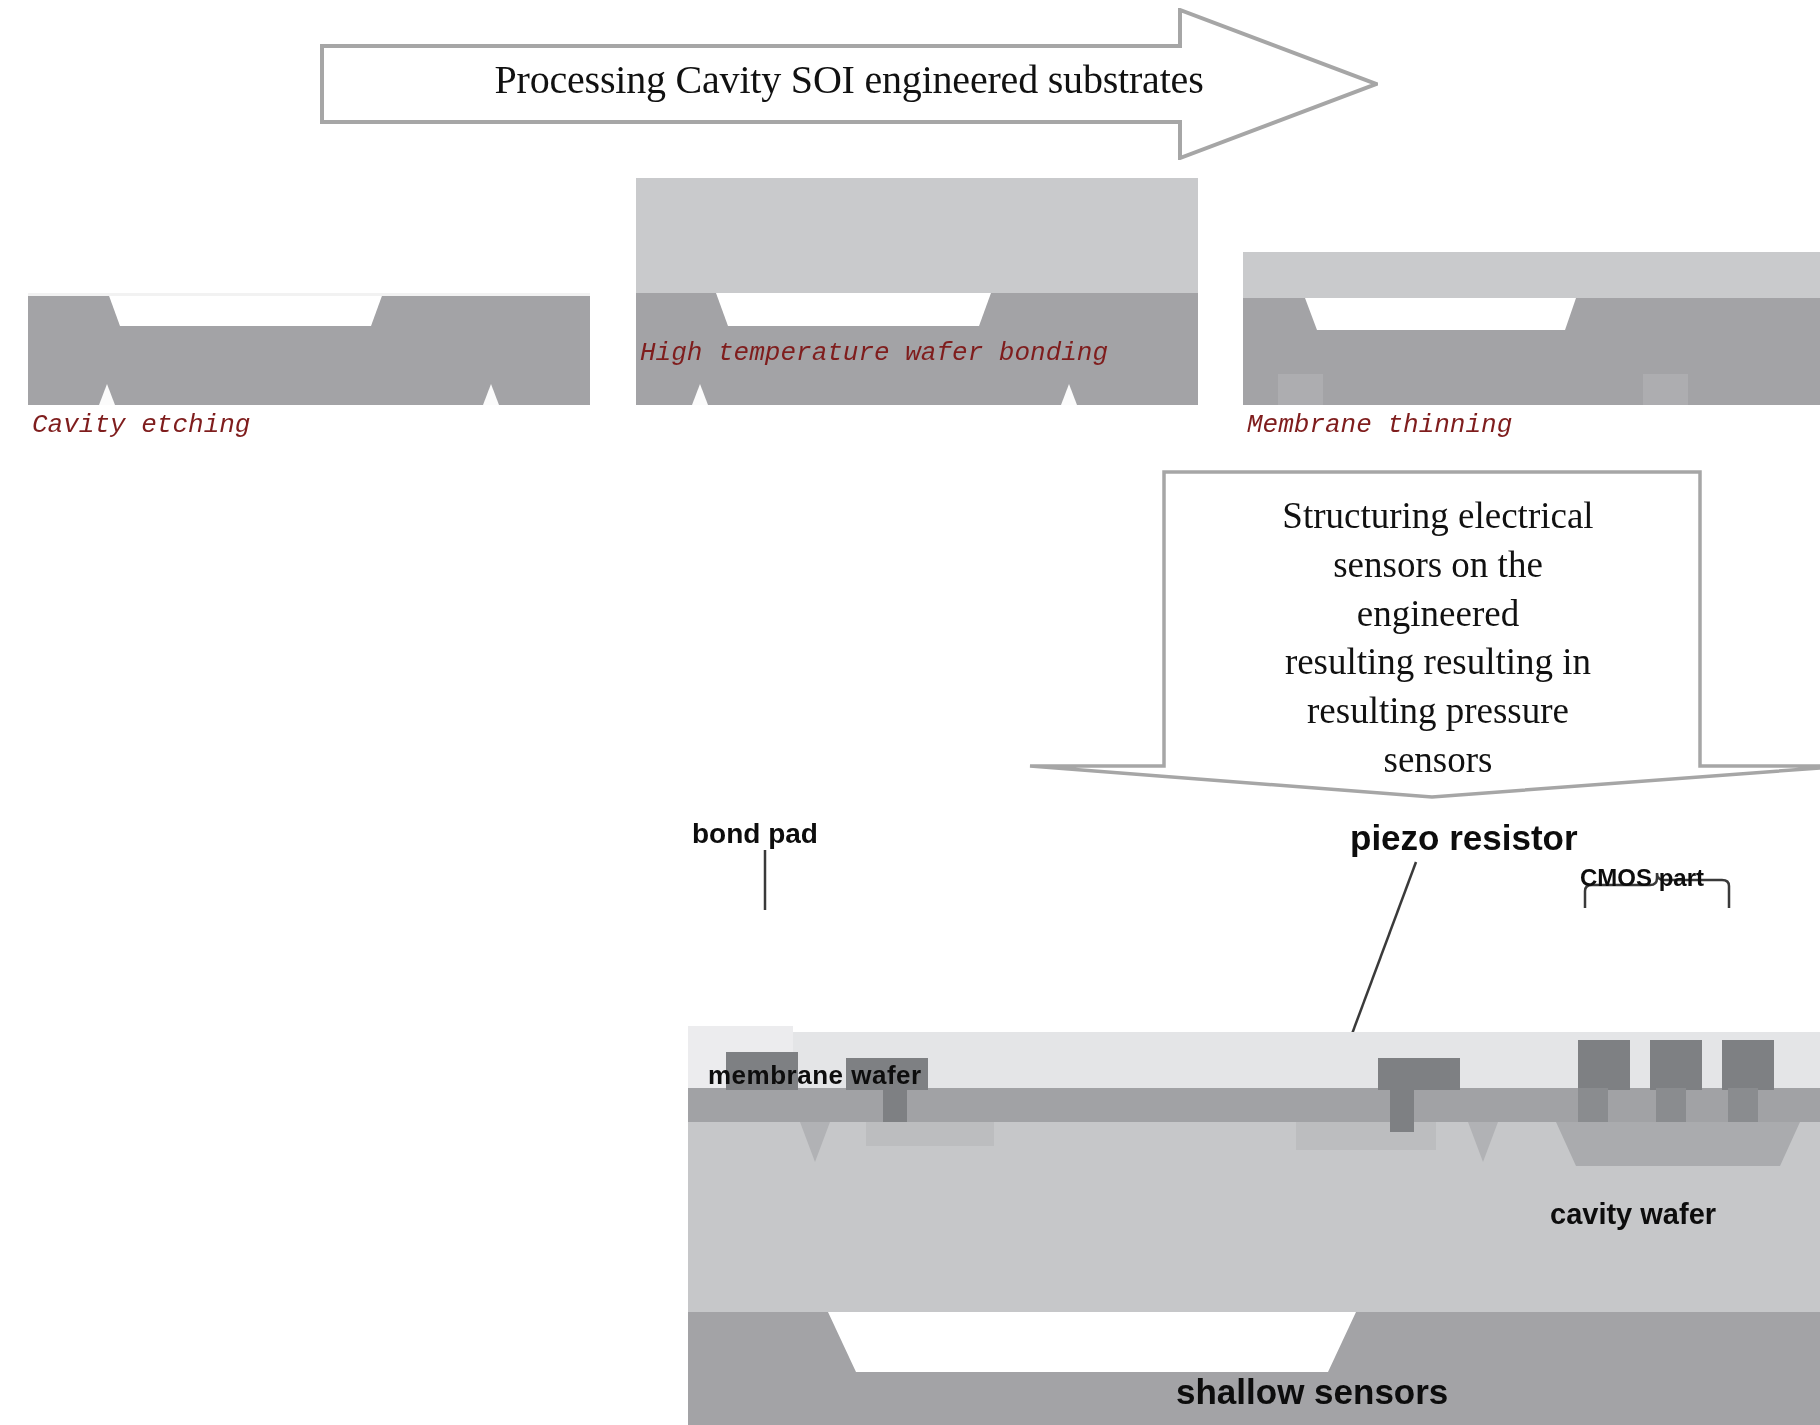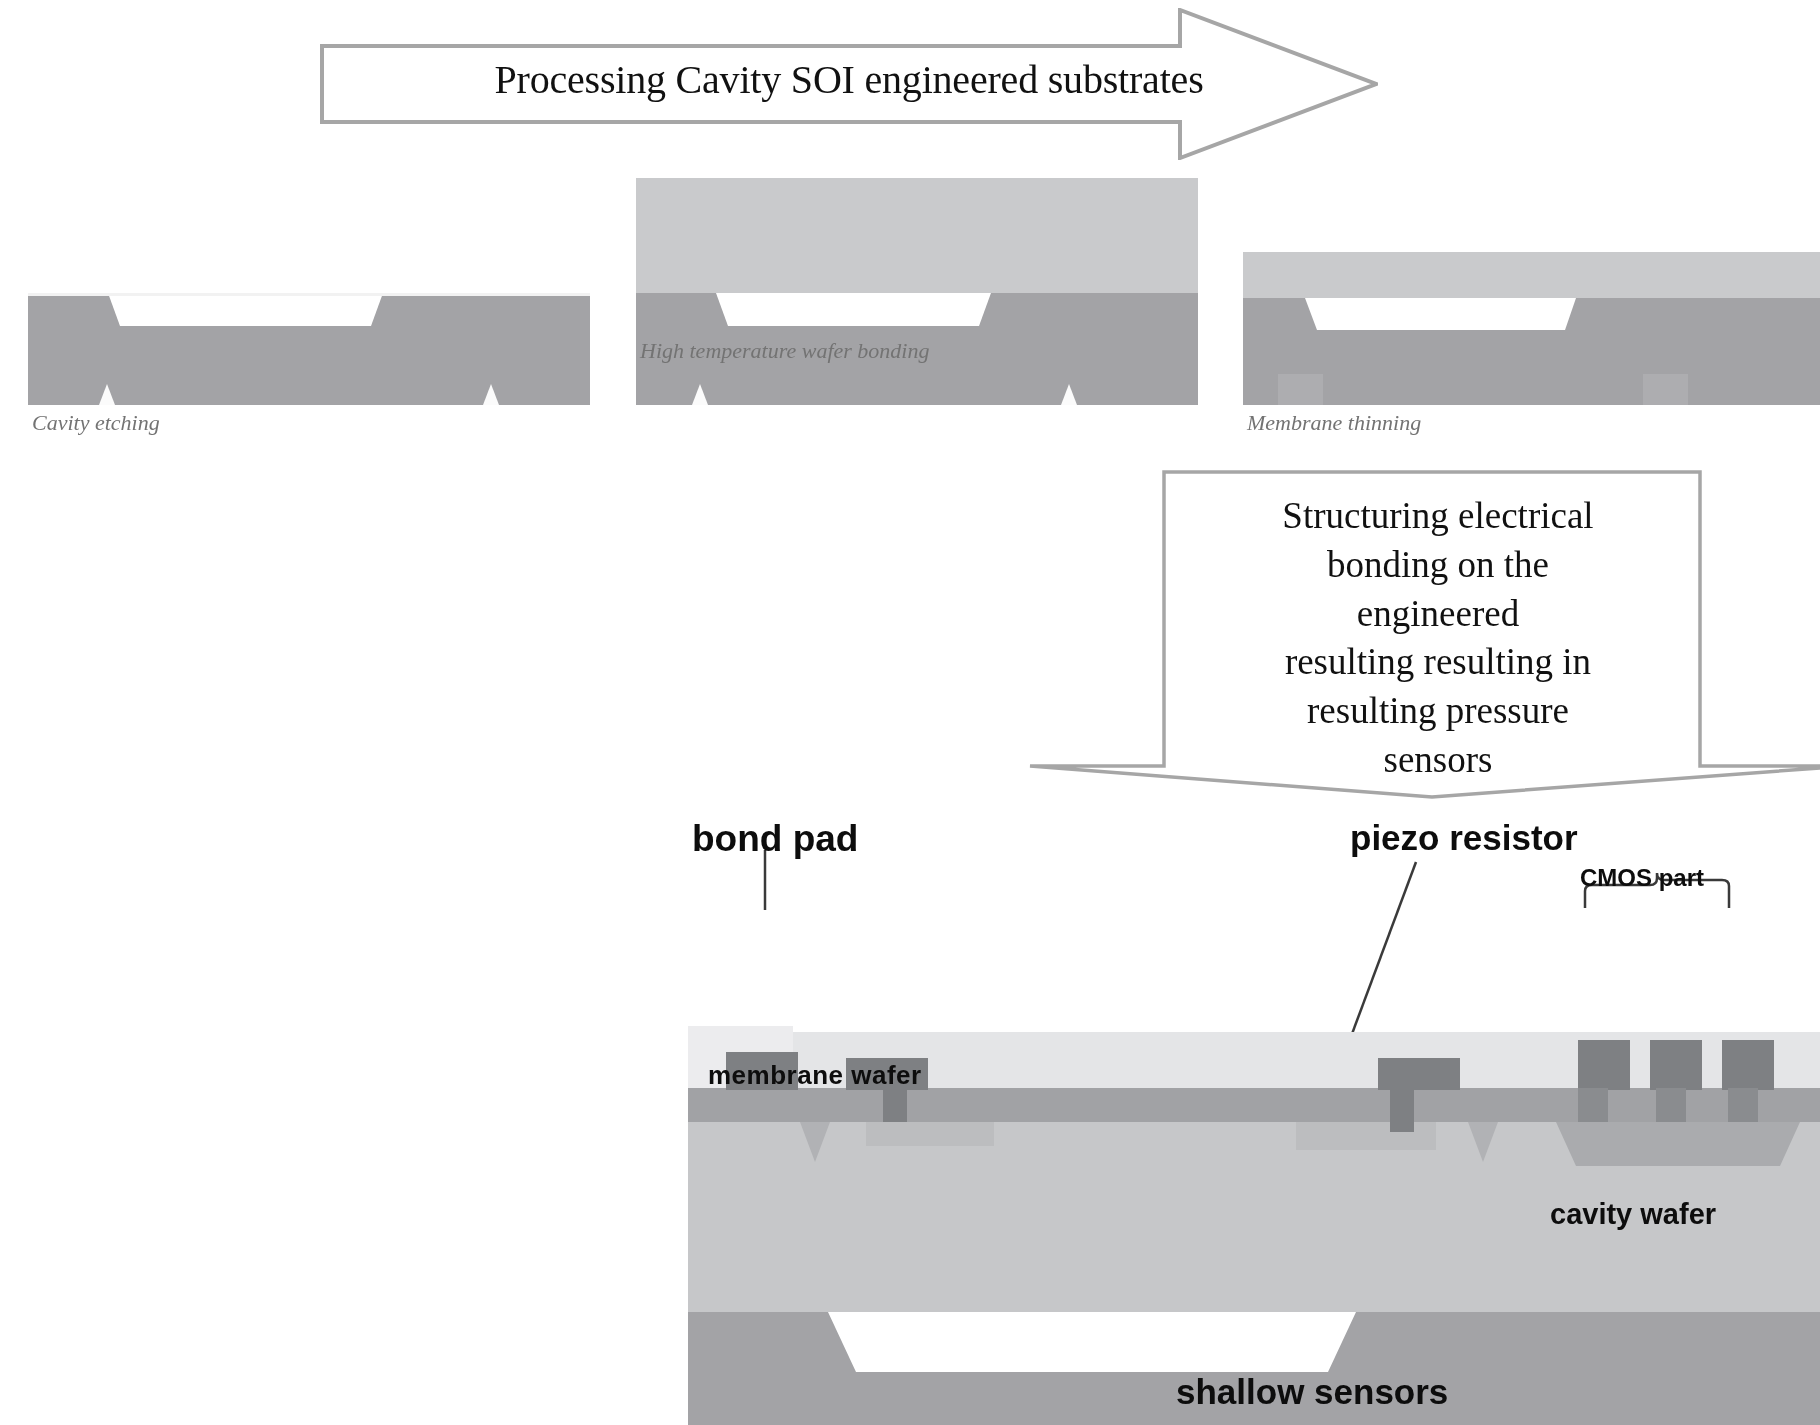--- a/index.html
+++ b/index.html
@@ -43,39 +43,39 @@
     font-size: 37px;
     line-height: 1.32;
     padding: 0 250px;
   }
 
   
   .panel { position: absolute; }
   .panel svg { display: block; width: 100%; height: 100%; }
   .panel-caption {
     position: absolute;
-    font-family: Liberation Serif, serif;
+    font-family: Liberation Mono, monospace;
     font-style: italic;
-    font-size: 22px;
-    color: #737373;
+    font-size: 26px;
+    color: #7f1d1d;
     white-space: nowrap;
   }
 
   
   #bottom-figure { position: absolute; left: 0; top: 800px; width: 1820px; height: 625px; }
   #bottom-figure svg { display: block; width: 100%; height: 100%; }
 
   .lbl {
     position: absolute;
     font-family: "Liberation Sans", sans-serif;
     font-weight: bold;
     color: #0d0d0d;
     white-space: nowrap;
   }
-  #label-bond-pad      { left: 664px;  top: 818px;  font-size: 37px; }
+  #label-bond-pad      { left: 664px;  top: 818px;  font-size: 28px; }
   #label-piezo         { left: 1322px; top: 818px;  font-size: 35px; }
   #label-cmos          { left: 1552px; top: 864px;  font-size: 24px; }
   #label-membrane      { left: 680px;  top: 1060px; font-size: 26px; letter-spacing: 0.5px; }
   #label-cavity-wafer  { left: 1522px; top: 1198px; font-size: 29px; }
   #label-shallow       { left: 1148px; top: 1372px; font-size: 35px; }
 </style>
 </head>
 <body>
 
 <div class="stage">
@@ -135,21 +135,21 @@
     </svg>
     <div class="panel-caption" style="left:4px; top:158px;">Membrane thinning</div>
   </div>
 
   <div class="arrow-wrap" id="arrow-down" style="left:1000px; top:470px; width:820px; height:330px;">
     <svg viewBox="0 0 820 330" preserveAspectRatio="none">
       <polygon points="136,2 672,2 672,296 818,296 404,327 2,296 136,296" fill="#ffffff" stroke="#a6a6a6" stroke-width="3.5" stroke-linejoin="miter"></polygon>
     </svg>
     <div class="arrow-text" id="arrow-down-text">
       <div>Structuring electrical</div>
-      <div>bonding on the engineered</div>
+      <div>sensors on the engineered</div>
       <div>resulting resulting in</div>
       <div>resulting pressure sensors</div>
     </div>
   </div>
 
   <div id="bottom-figure">
     <svg viewBox="0 0 1820 625" preserveAspectRatio="none">
 
       <line x1="737" y1="50" x2="737" y2="110" stroke="#3a3a3a" stroke-width="2.5"></line>
       <line x1="1388" y1="62" x2="1318" y2="250" stroke="#3a3a3a" stroke-width="2.5"></line>

